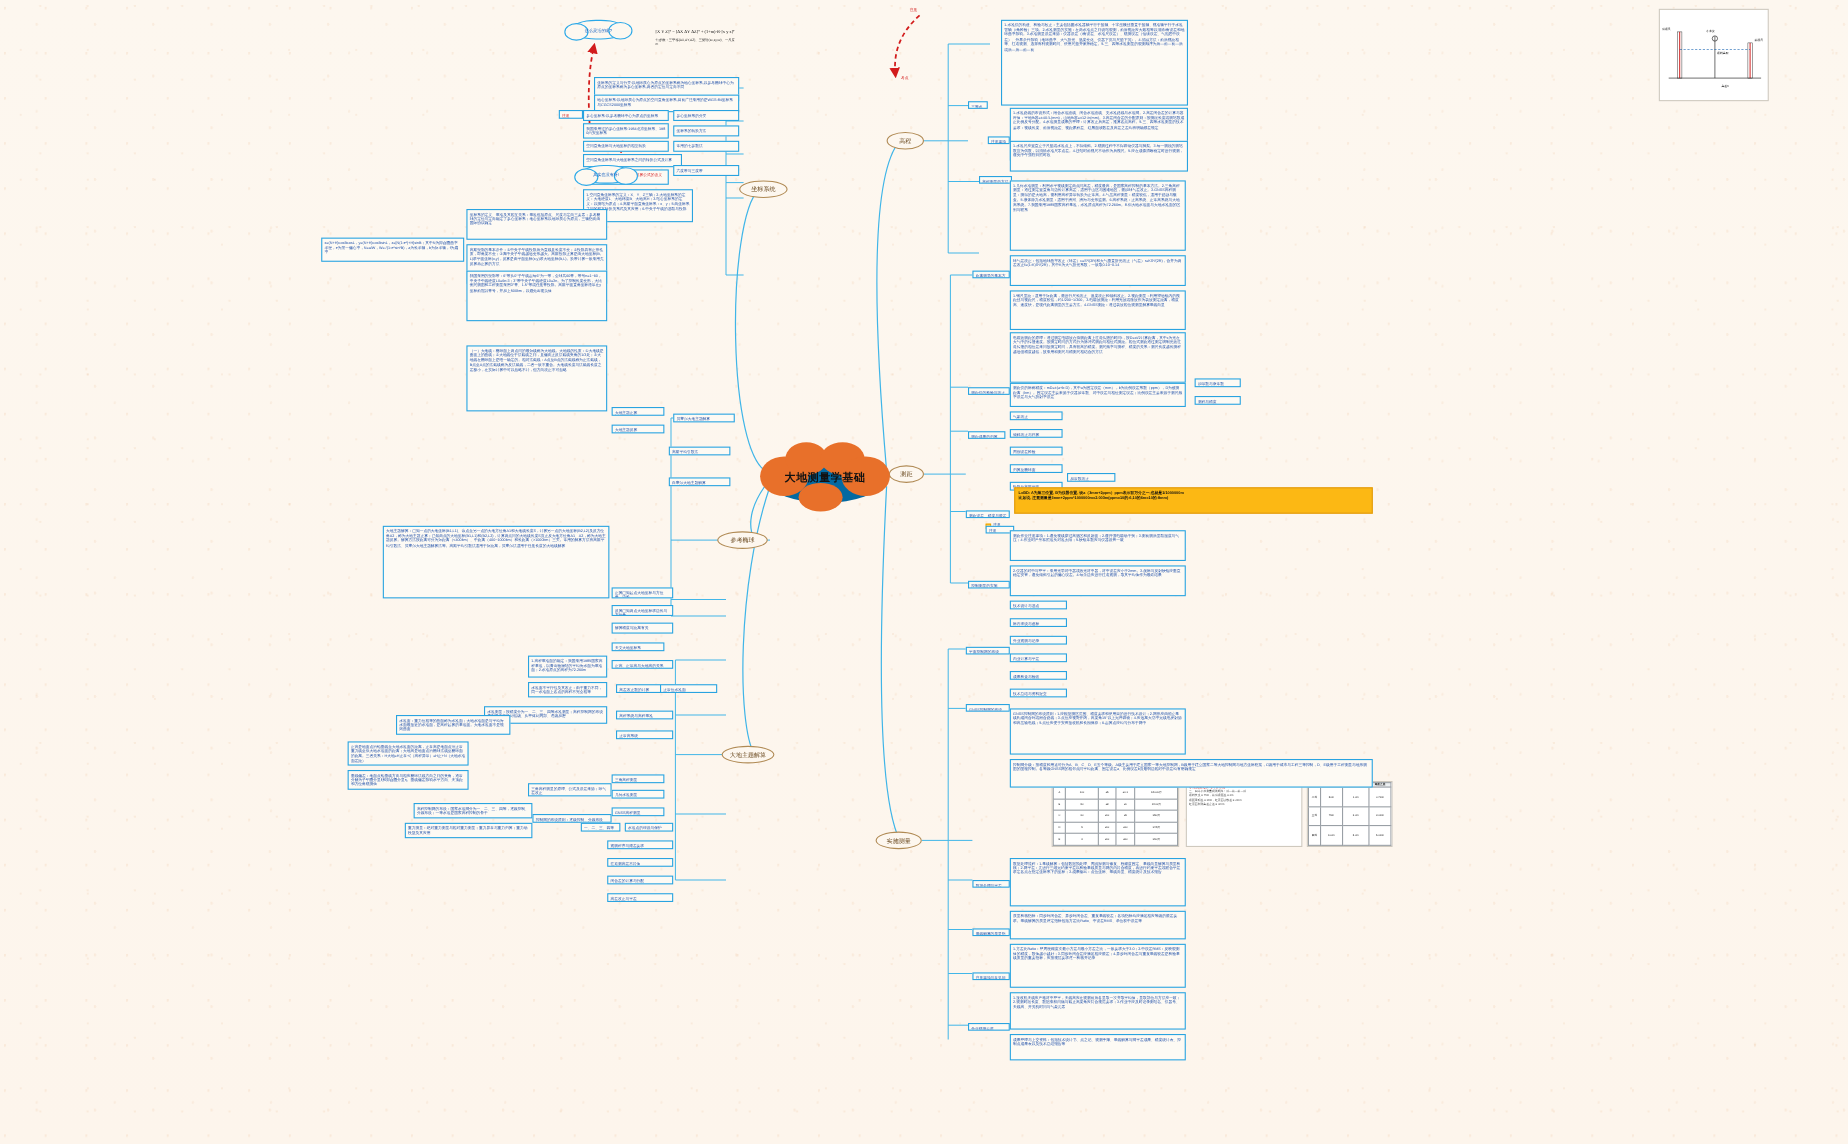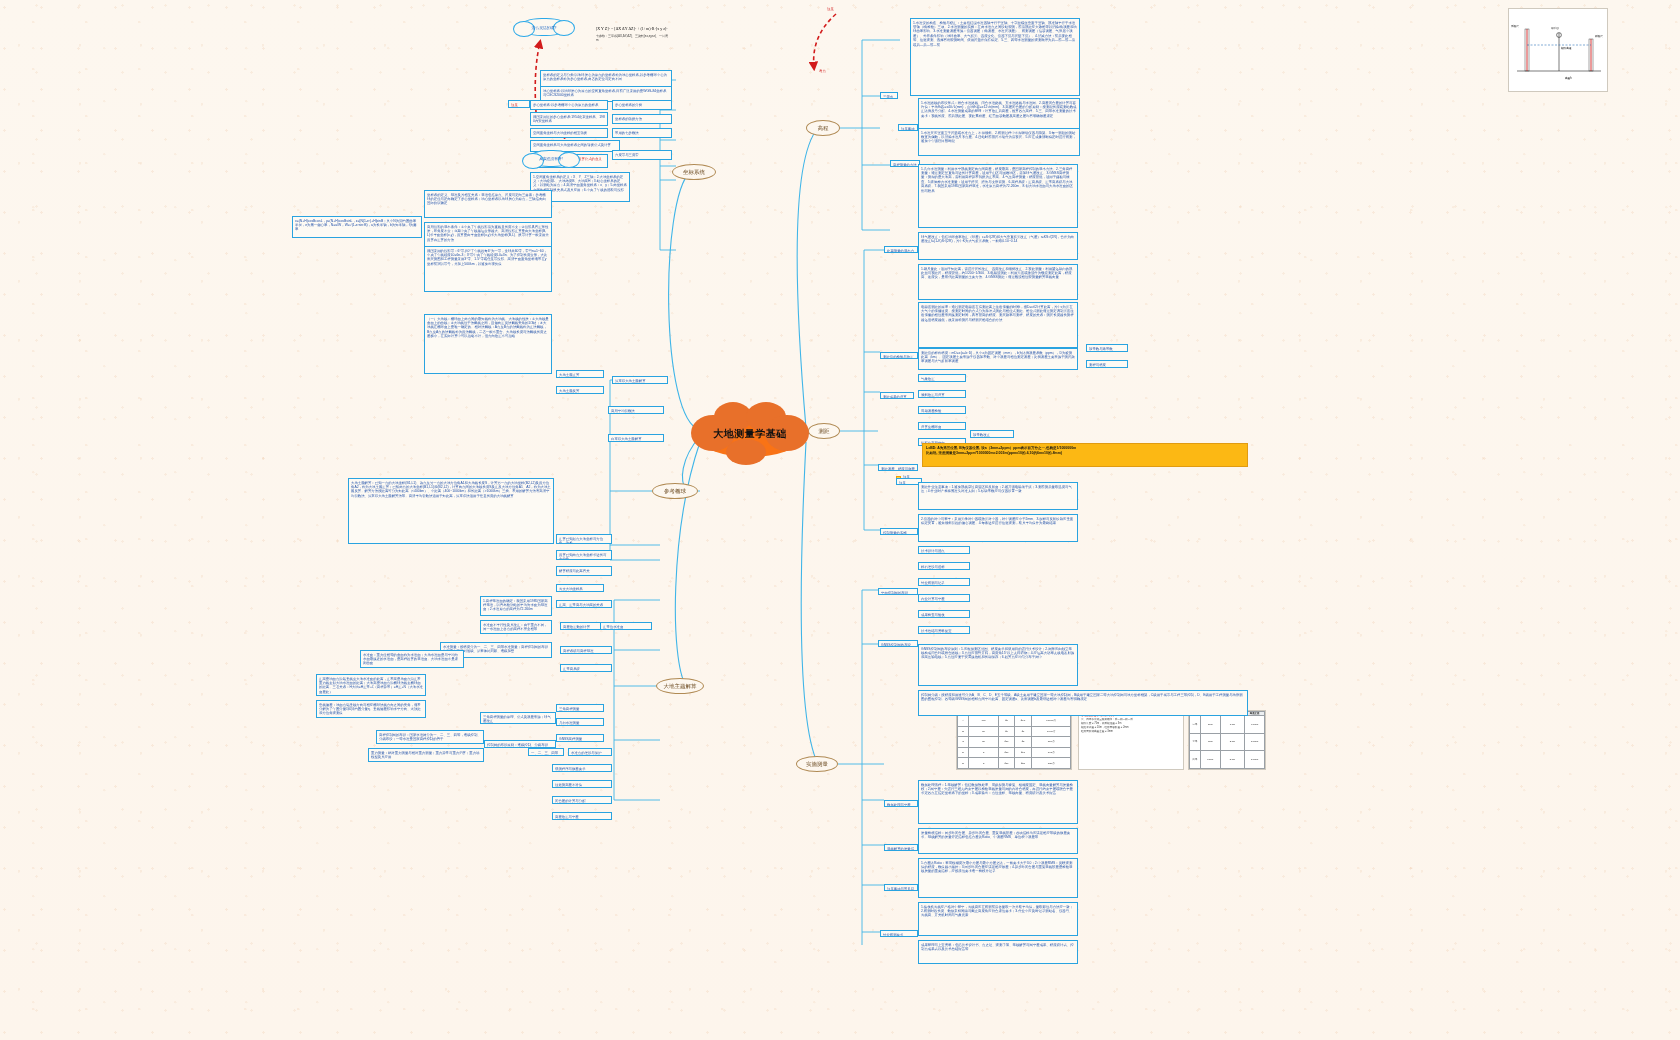--- a/index.html
+++ b/index.html
@@ -17,21 +17,21 @@
       radial-gradient(circle at 47% 91%, rgba(228,168,118,.12) 0 1.1px, transparent 1.3px),
       linear-gradient(#fdf7ef,#fdf5ec);
     background-size:37px 41px,53px 47px,61px 59px,43px 67px,71px 53px,100% 100%;
   }
   svg.links{position:absolute;left:0;top:0;width:1680px;height:1040px;pointer-events:none;}
   .node{position:absolute;box-sizing:border-box;}
 
   
   .central{
     left:700px;top:411px;width:100px;height:46px;
-    background:#f97316;color:#111;
+    background:#0369a1;color:#111;
     font-size:10px;font-weight:bold;letter-spacing:.5px;
     display:flex;align-items:center;justify-content:center;
     border-radius:50% 50% 50% 50%/60% 60% 40% 40%;
     text-align:right;z-index:7;white-space:nowrap;
   }
   .central::before,.central::after{
     content:"";position:absolute;background:#e8702a;border-radius:50%;z-index:-1;
   }
   .central::before{width:44px;height:36px;left:-9px;top:4px;}
   .central::after{width:44px;height:36px;right:-9px;top:4px;}

